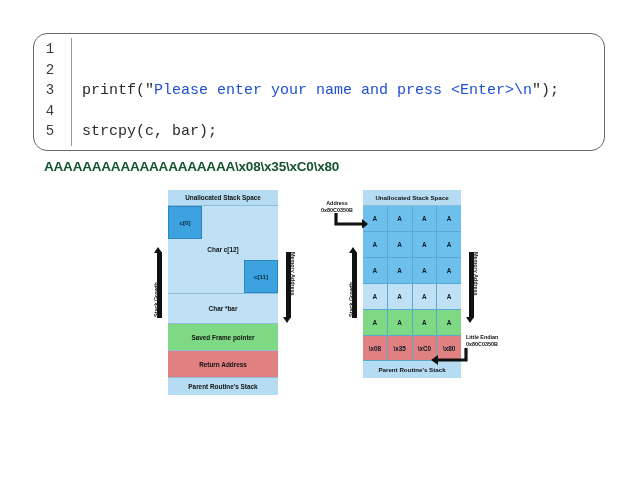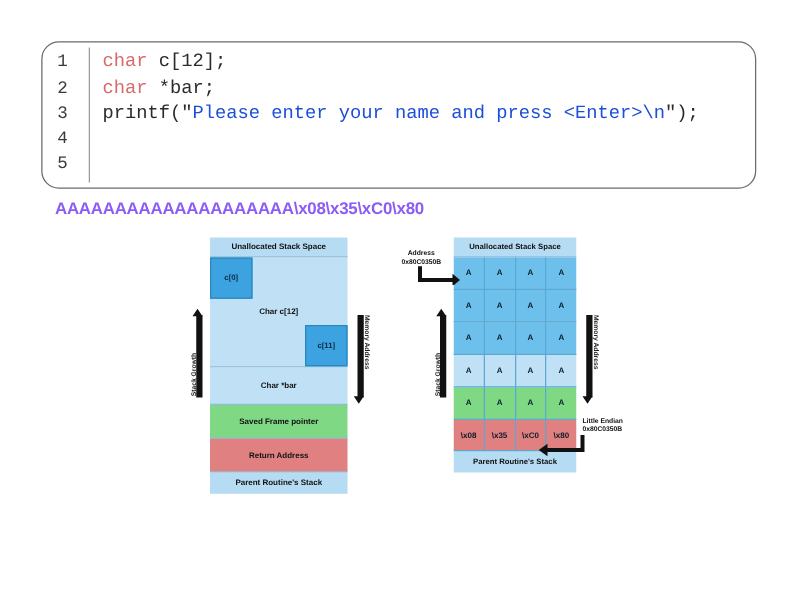--- a/index.html
+++ b/index.html
@@ -64,21 +64,21 @@
   .str { color: #1d4ed8; }
 
   
   .payload {
     position: absolute;
     left: 44px;
     top: 159px;
     font-family: "Liberation Sans", sans-serif;
     font-size: 13.5px;
     font-weight: bold;
-    color: #8b5cf6;
+    color: #14532d;
     letter-spacing: -0.2px;
     white-space: pre;
   }
 
   
   .diagrams {
     position: absolute;
     left: 0;
     top: 186px;
     width: 638px;
@@ -212,25 +212,25 @@
   .elbow {
     position: absolute;
   }
 </style>
 </head>
 <body>
 
 <div class="code-card">
   <div class="vrule"></div>
   <div class="code-inner" id="code-lines">
-      <div class="code-line"><span class="gutter">1</span><span class="code-text"><span class="kw">char </span><span>c[12];</span></span></div>
-      <div class="code-line"><span class="gutter">2</span><span class="code-text"><span class="kw">char </span><span>*bar;</span></span></div>
+      <div class="code-line"><span class="gutter">1</span></div>
+      <div class="code-line"><span class="gutter">2</span></div>
       <div class="code-line"><span class="gutter">3</span><span class="code-text"><span>printf("</span><span class="str">Please enter your name and press &lt;Enter&gt;\n</span><span>");</span></span></div>
       <div class="code-line"><span class="gutter">4</span></div>
-      <div class="code-line"><span class="gutter">5</span></div>
+      <div class="code-line"><span class="gutter">5</span><span class="code-text"><span>strcpy(c, bar);</span></span></div>
     </div>
 </div>
 
 <div class="payload">AAAAAAAAAAAAAAAAAAAA\x08\x35\xC0\x80</div>
 
 <div class="diagrams">
 
   <div id="left-diagram">
     <div class="l-row b-unalloc" style="height:16px;">Unallocated Stack Space</div>
     <div class="l-row b-lightblue" style="height:88px;">

